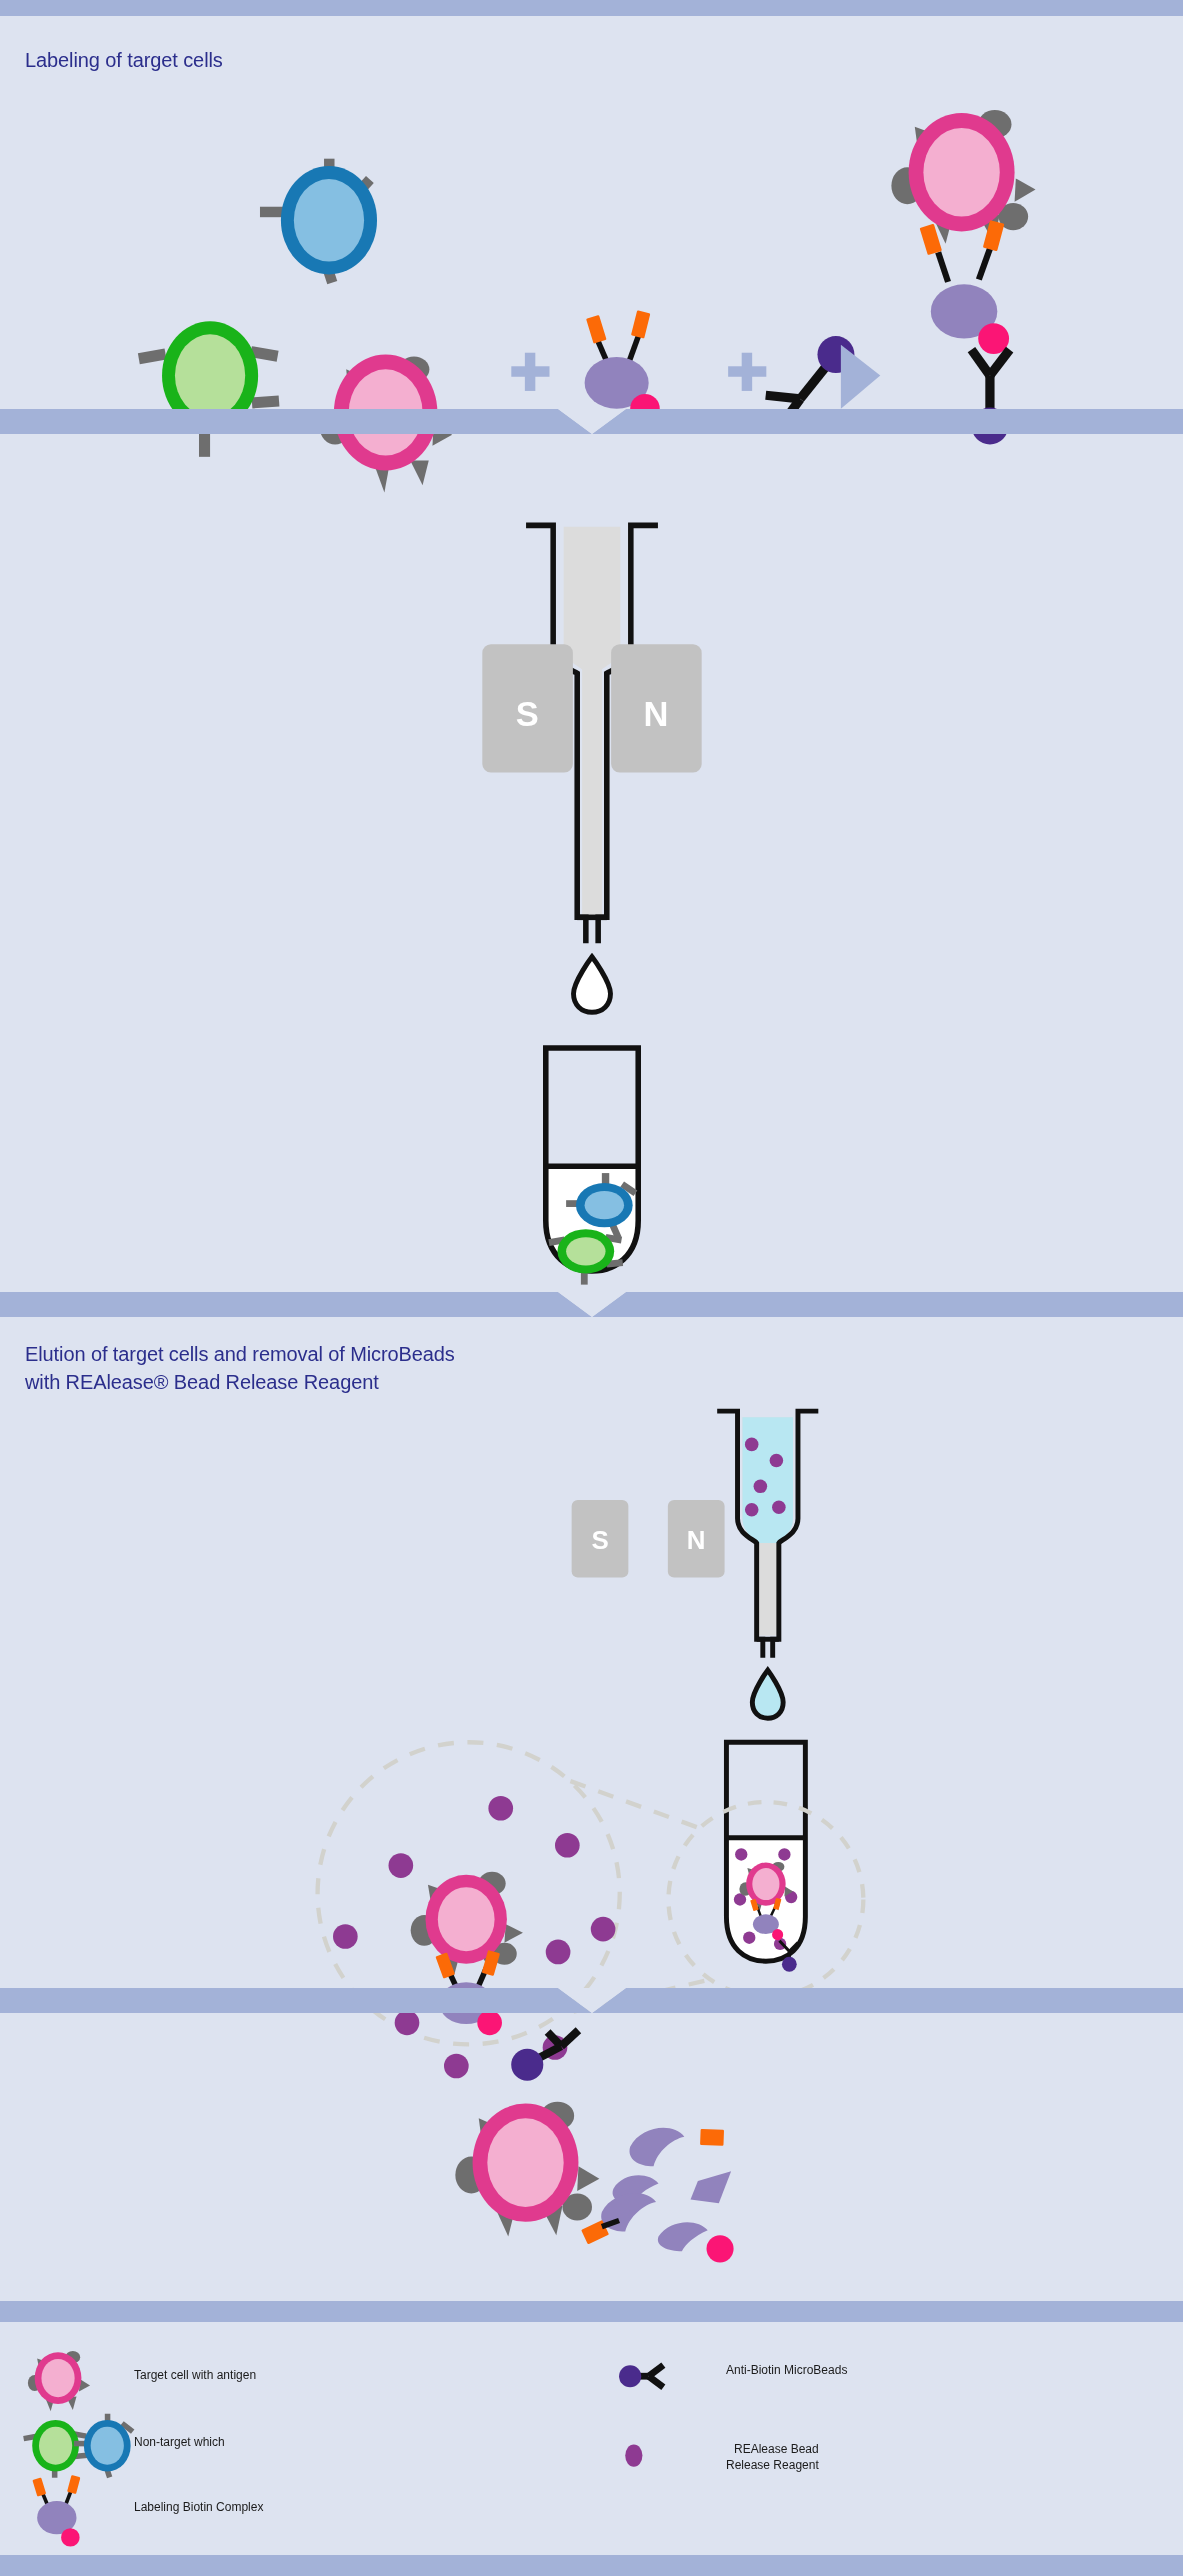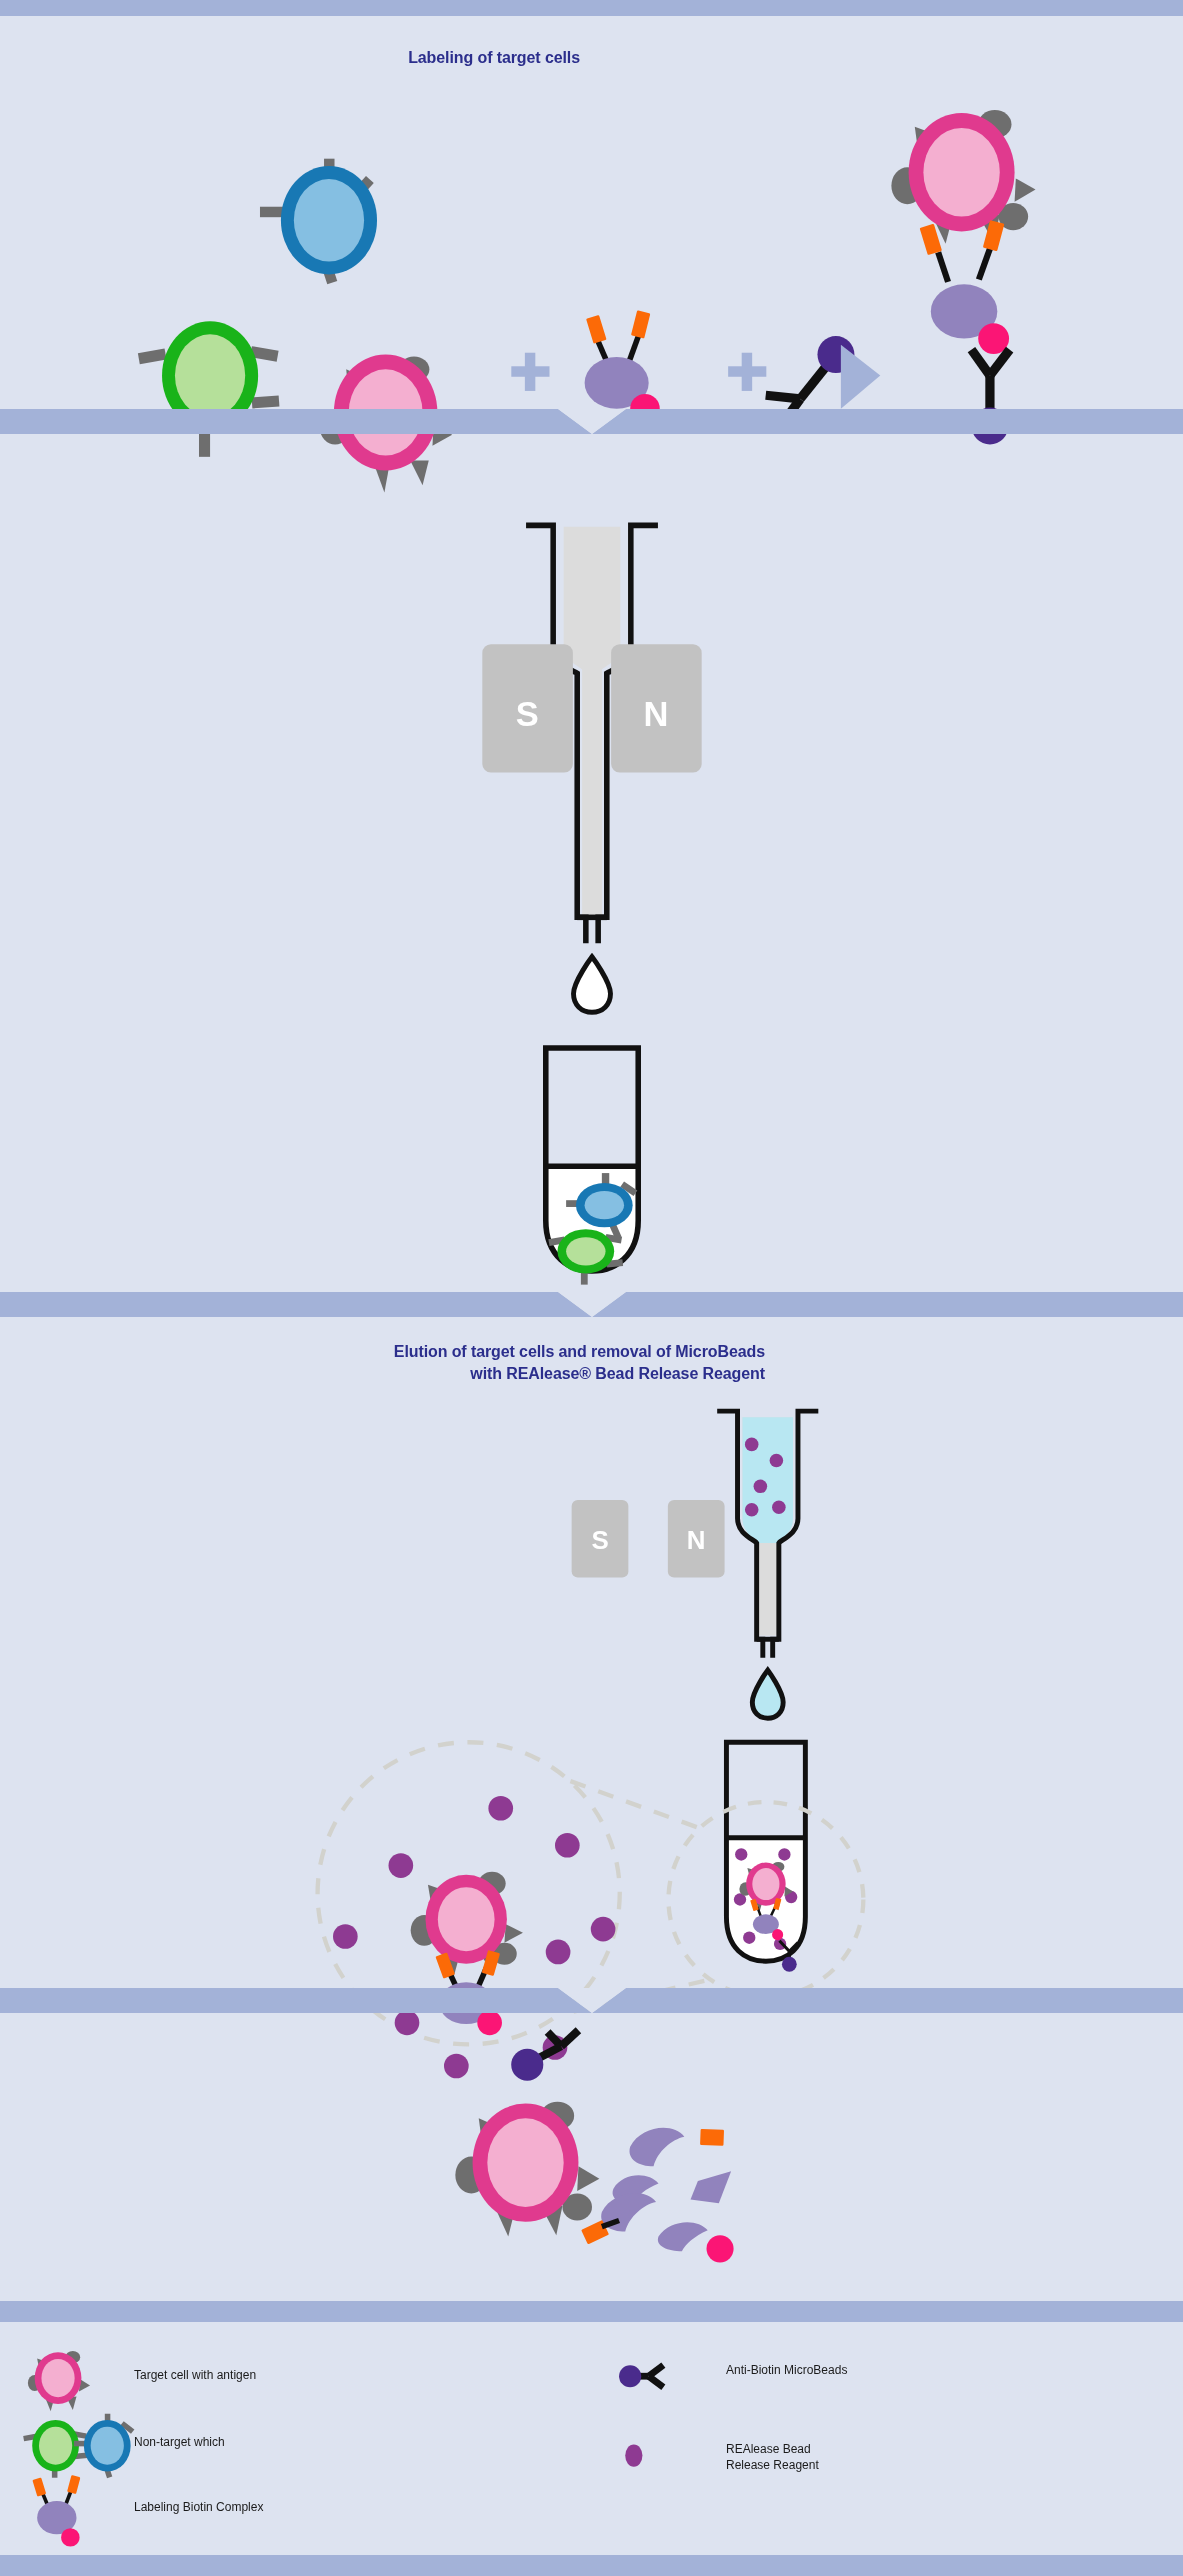--- a/index.html
+++ b/index.html
@@ -13,26 +13,25 @@
   .page{position:absolute;inset:0;}
 
   
   .bar{position:absolute;left:0;width:1184px;background:#a3b2d8;}
   .bar svg{display:block;width:100%;height:100%;}
 
   
   .panel-title{
     position:absolute;
     color:#2b2e8c;
-    font-weight:bold;
-    font-size:16px;
+    font-weight:normal;
+    font-size:20px;
     line-height:1.38;
     letter-spacing:-0.1px;
     white-space:pre-line;
-    text-align:right;
   }
 
   
   .legend-label{
     position:absolute;
     color:#1b1b1b;
     font-size:12px;
     line-height:1.3;
     white-space:pre-line;
   }
@@ -461,17 +460,17 @@
     </g>
 
     <ellipse cx="1028" cy="183" rx="14" ry="18" fill="#8e3a92"></ellipse>
   </svg>
 
   <div class="legend-label" style="left:134px;top:2368px;">Target cell with antigen</div>
   <div class="legend-label" style="left:134px;top:2435px;">Non-target which</div>
   <div class="legend-label" style="left:134px;top:2500px;">Labeling Biotin Complex</div>
 
   <div class="legend-label" style="left:726px;top:2363px;">Anti-Biotin MicroBeads</div>
-  <div class="legend-label" style="left:726px;top:2442px;">REAlease Bead
+  <div class="legend-label" style="left:726px;top:2442px;text-align:right;">REAlease Bead
 Release Reagent</div>
 
 </div>
 
 
 </body></html>

